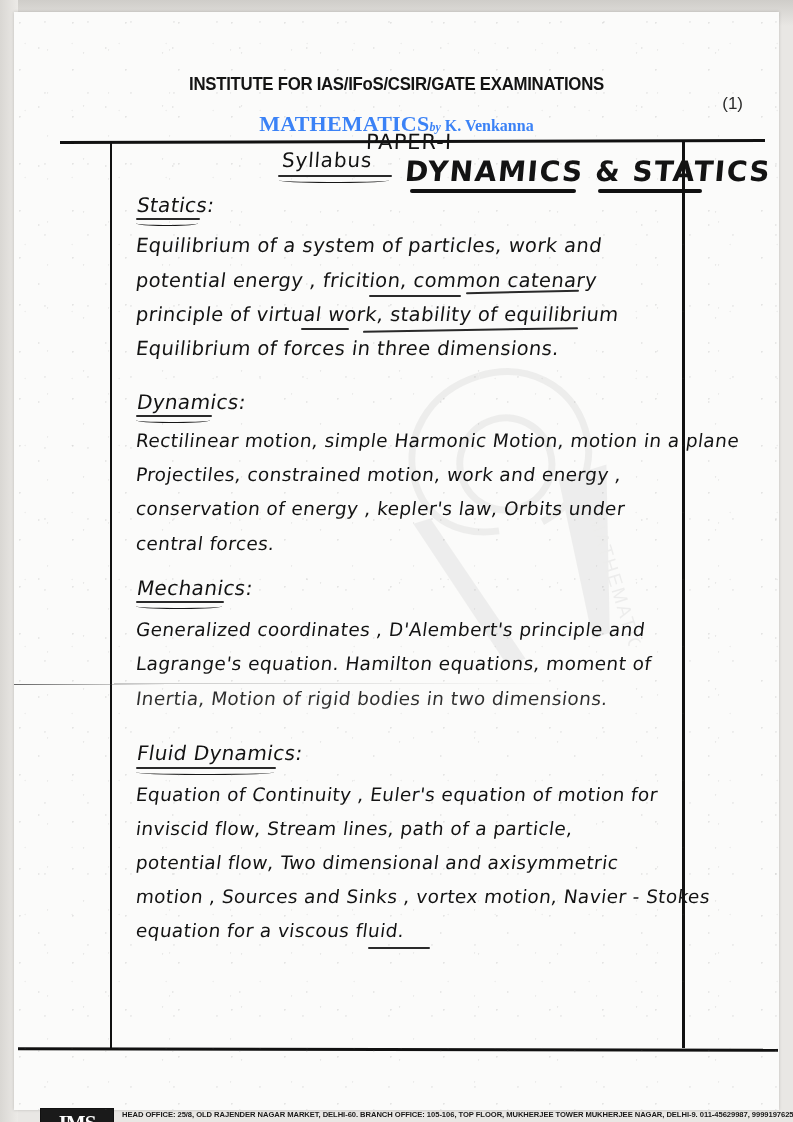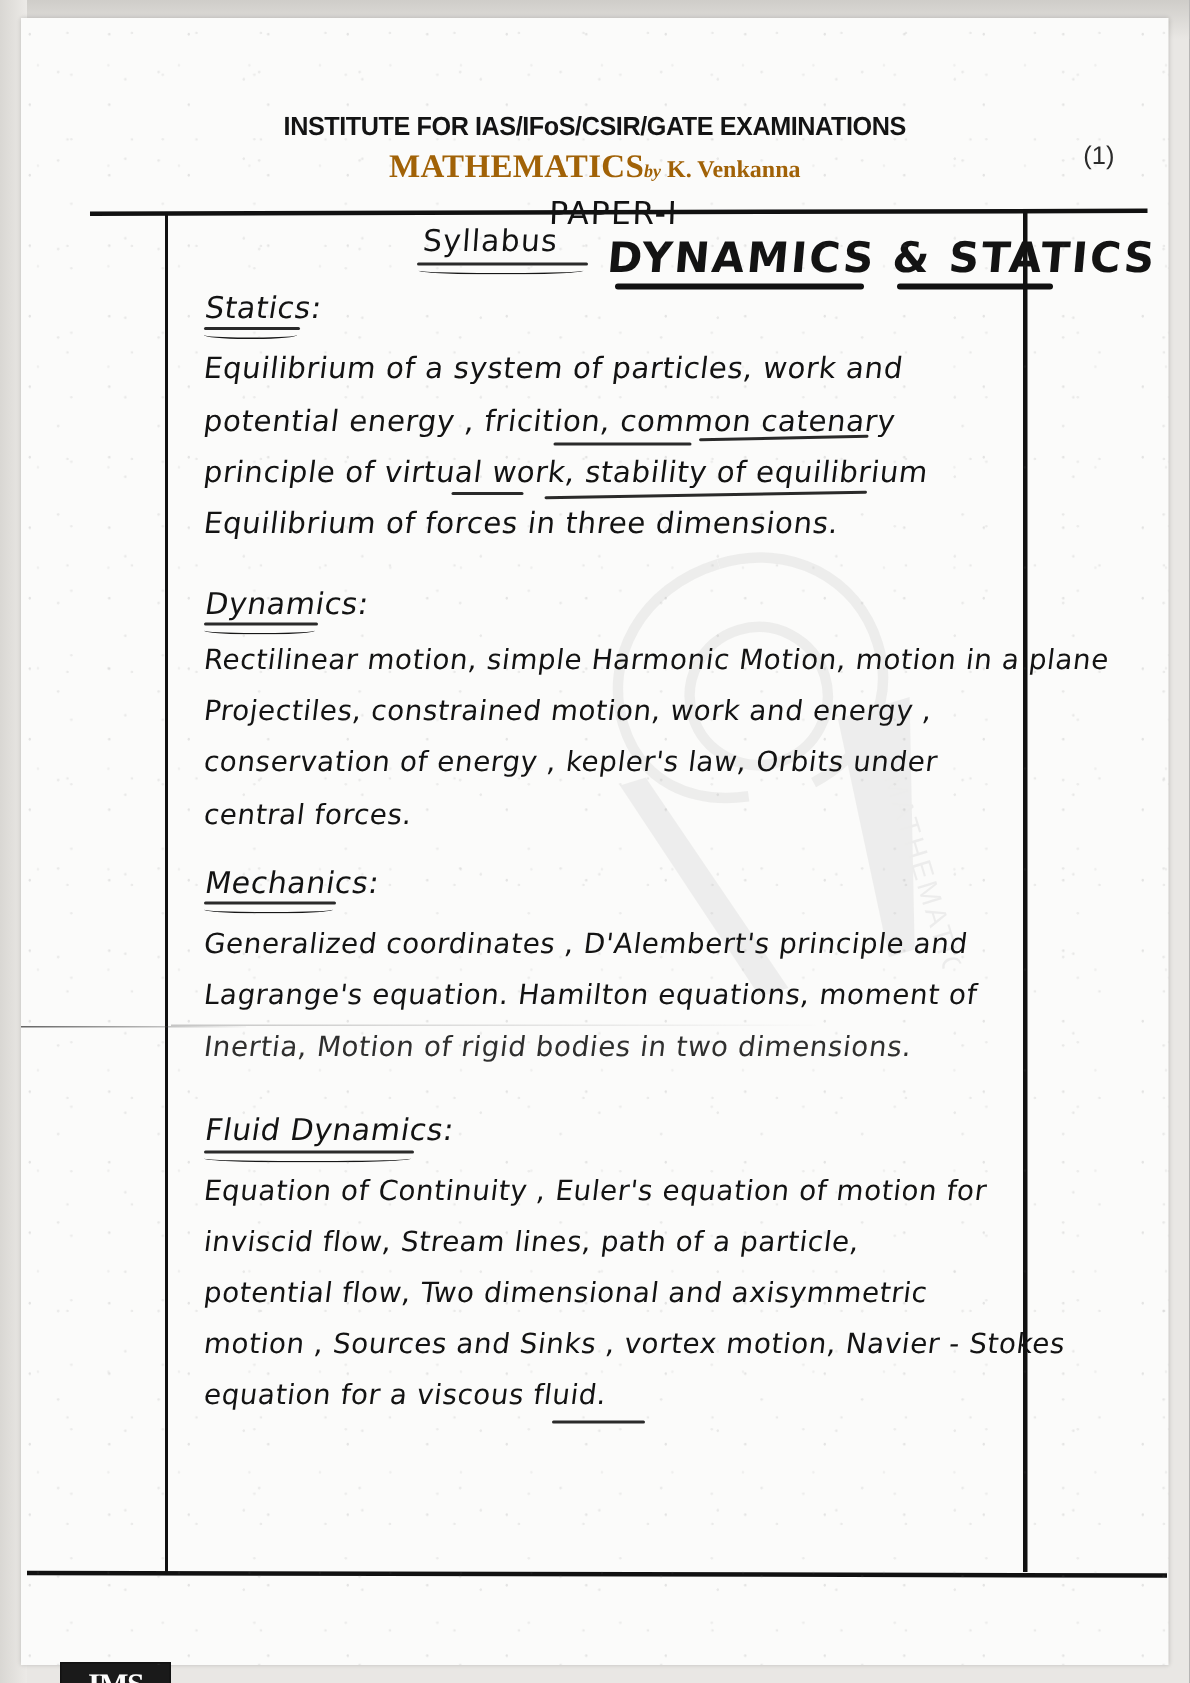--- a/index.html
+++ b/index.html
@@ -64,22 +64,22 @@
   }
   #header-line1 {
     font-weight: bold;
     font-size: 17.5px;
     letter-spacing: -0.3px;
     color: #141414;
     font-family: "Liberation Sans", sans-serif;
     transform: scaleX(.96);
   }
   #header-line2 {
-    margin-top: 3px;
-    color: #a16207;
+    margin-top: 16px;
+    color: #3b82f6;
     font-family: "Liberation Serif", serif;
   }
   #header-subject {
     font-weight: bold;
     font-size: 22px;
     letter-spacing: .2px;
   }
   #header-by {
     font-size: 12px;
     font-style: italic;
@@ -328,17 +328,18 @@
     <div class="hw hw-body" style="left:122px; top:840px; font-size:18.5px;">potential flow, Two dimensional and   axisymmetric</div>
     <div class="hw hw-body" style="left:122px; top:874px; font-size:18.5px;">motion ,  Sources and Sinks ,  vortex  motion, Navier - Stokes</div>
     <div class="hw hw-body" style="left:122px; top:908px; font-size:18.5px;">equation  for  a  viscous  fluid.</div>
     <div class="ul-thin" style="left:354px; top:935px; width:62px;"></div>
 
     <div id="footer">
       <div id="ims-logo">
         <div id="ims-logo-letters">IMS</div>
         <div id="ims-logo-sub">INSTITUTE OF MATHEMATICAL SCIENCES</div>
       </div>
+      <div class="footer-line" id="footer-line-1">HEAD OFFICE: 25/8, OLD RAJENDER NAGAR MARKET, DELHI-60. BRANCH OFFICE: 105-106, TOP FLOOR, MUKHERJEE TOWER MUKHERJEE NAGAR, DELHI-9.  011-45629987, 9999197625</div>
     </div>
 
     <div id="grain"></div>
   </div>
 </div>
 
 </body></html>

